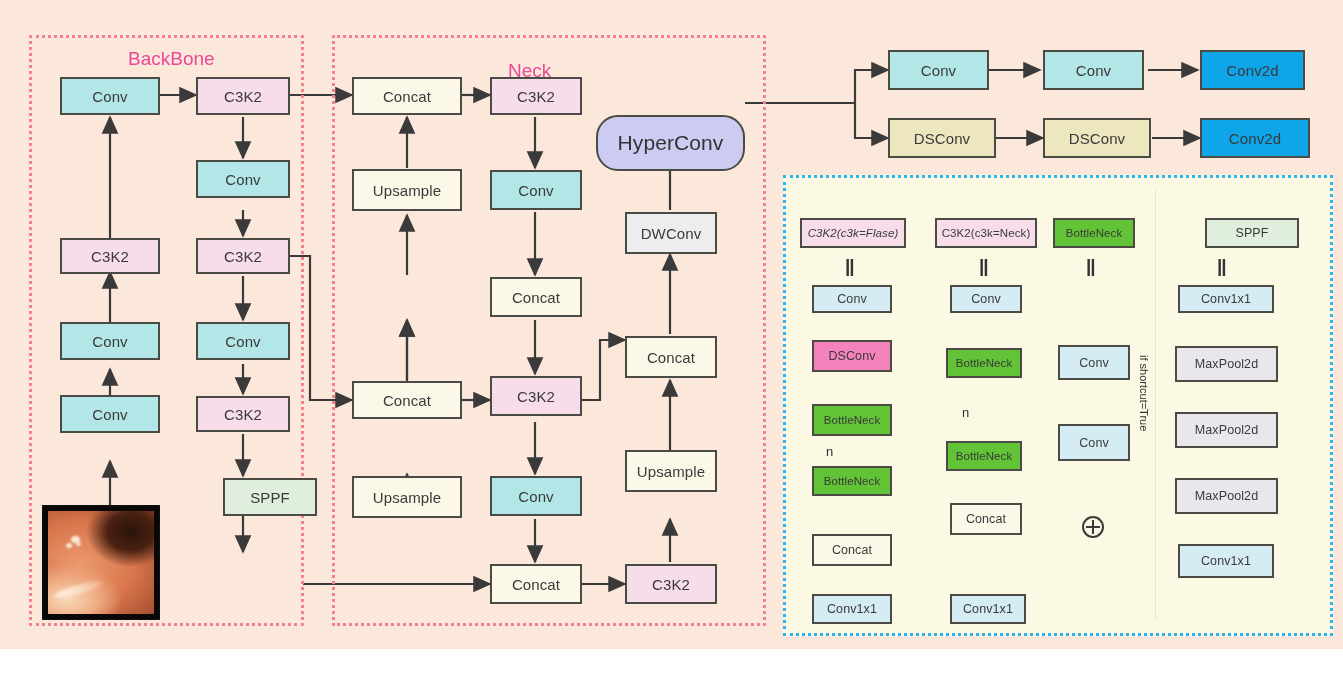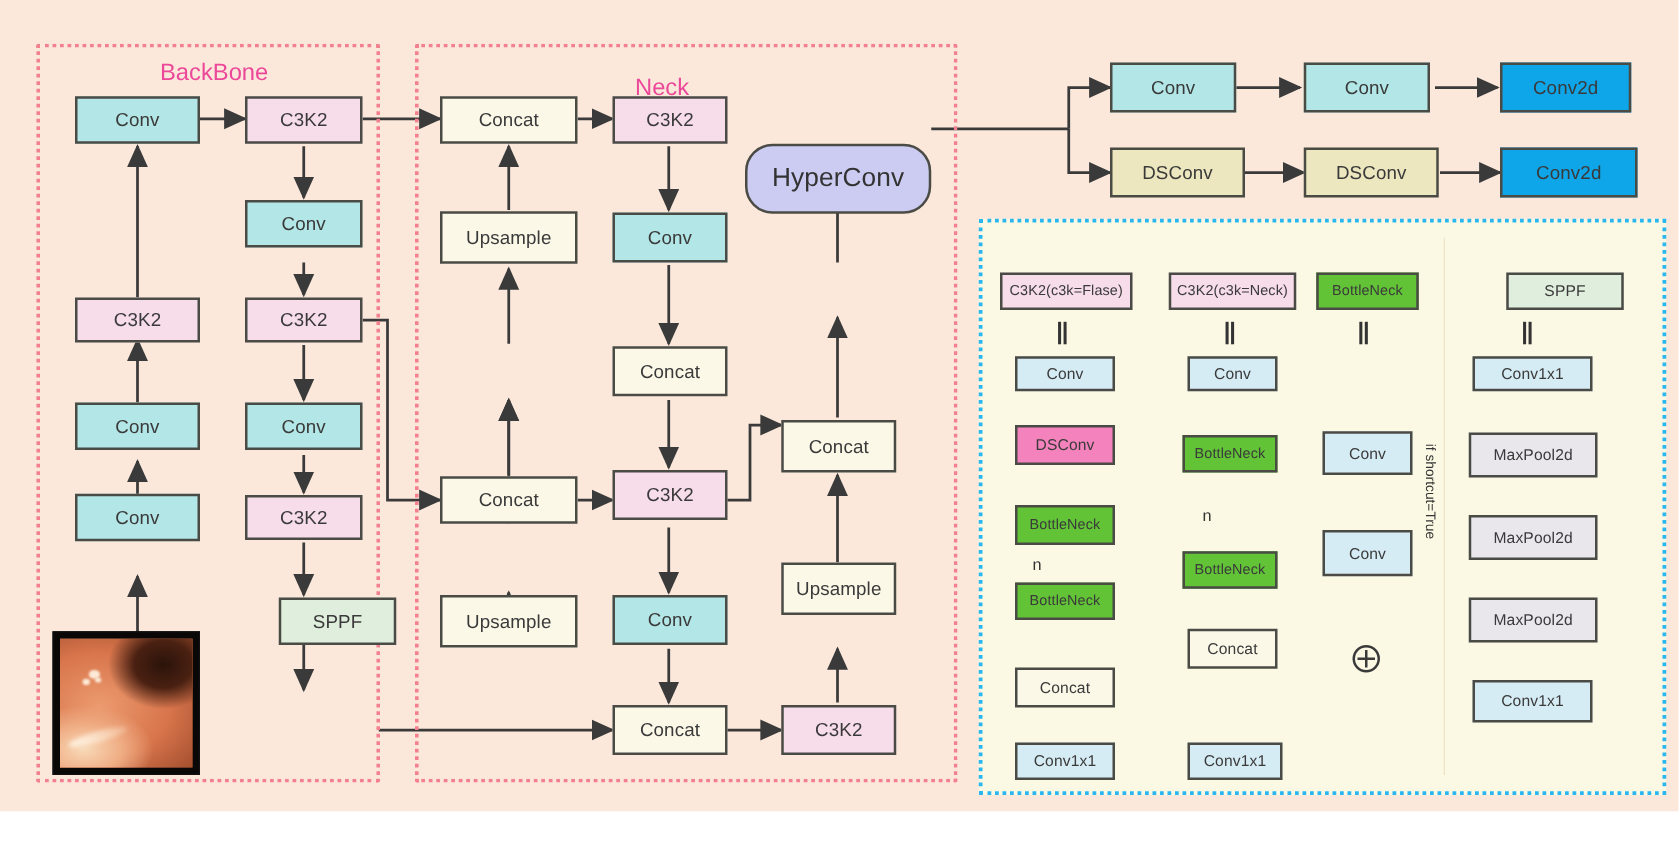--- a/index.html
+++ b/index.html
@@ -226,38 +226,39 @@
   <div class="node n-concat" style="left:352px;top:381px;width:110px;height:38px;">Concat</div>
   <div class="node n-concat" style="left:352px;top:476px;width:110px;height:42px;">Upsample</div>
 
   <div class="node n-c3k2" style="left:490px;top:77px;width:92px;height:38px;">C3K2</div>
   <div class="node n-conv" style="left:490px;top:170px;width:92px;height:40px;">Conv</div>
   <div class="node n-concat" style="left:490px;top:277px;width:92px;height:40px;">Concat</div>
   <div class="node n-c3k2" style="left:490px;top:376px;width:92px;height:40px;">C3K2</div>
   <div class="node n-conv" style="left:490px;top:476px;width:92px;height:40px;">Conv</div>
   <div class="node n-concat" style="left:490px;top:564px;width:92px;height:40px;">Concat</div>
 
+  <div class="node n-plain" style="left:625px;top:212px;width:92px;height:42px;">DWConv</div>
   <div class="node n-concat" style="left:625px;top:336px;width:92px;height:42px;">Concat</div>
   <div class="node n-concat" style="left:625px;top:450px;width:92px;height:42px;">Upsample</div>
   <div class="node n-c3k2" style="left:625px;top:564px;width:92px;height:40px;">C3K2</div>
 
   <div class="node rounded" style="left:596px;top:74px;width:149px;height:56px;margin-top:41px;">HyperConv</div>
 
   <div class="node n-conv" style="left:888px;top:50px;width:101px;height:40px;">Conv</div>
   <div class="node n-conv" style="left:1043px;top:50px;width:101px;height:40px;">Conv</div>
   <div class="node n-conv2d" style="left:1200px;top:50px;width:105px;height:40px;">Conv2d</div>
 
   <div class="node n-dsconv" style="left:888px;top:118px;width:108px;height:40px;">DSConv</div>
   <div class="node n-dsconv" style="left:1043px;top:118px;width:108px;height:40px;">DSConv</div>
   <div class="node n-conv2d" style="left:1200px;top:118px;width:110px;height:40px;">Conv2d</div>
 
   <div class="legend-frame" style="left:783px;top:175px;width:550px;height:461px;"></div>
   <div class="divider" style="left:1155px;top:190px;height:430px;"></div>
 
-  <div class="node n-c3k2 xs" style="left:800px;top:218px;width:106px;height:30px;">C3K2(c3k=Flase)</div>
+  <div class="node n-c3k2 xs" style="left:800px;top:218px;width:106px;height:30px;font-style:italic;">C3K2(c3k=Flase)</div>
   <div class="eqmark" style="left:845px;top:255px;">||</div>
   <div class="node n-convlt sm" style="left:812px;top:285px;width:80px;height:28px;">Conv</div>
   <div class="node n-split sm" style="left:812px;top:340px;width:80px;height:32px;">DSConv</div>
   <div class="node n-bneck xs" style="left:812px;top:404px;width:80px;height:32px;">BottleNeck</div>
   <div class="nlabel" style="left:826px;top:444px;">n</div>
   <div class="node n-bneck xs" style="left:812px;top:466px;width:80px;height:30px;">BottleNeck</div>
   <div class="node n-concat sm" style="left:812px;top:534px;width:80px;height:32px;">Concat</div>
   <div class="node n-convlt sm" style="left:812px;top:594px;width:80px;height:30px;">Conv1x1</div>
 
   <div class="node n-c3k2 xs" style="left:935px;top:218px;width:102px;height:30px;">C3K2(c3k=Neck)</div>

